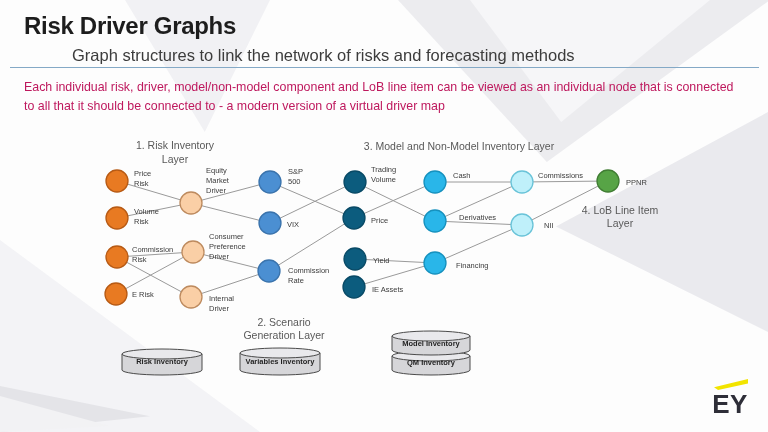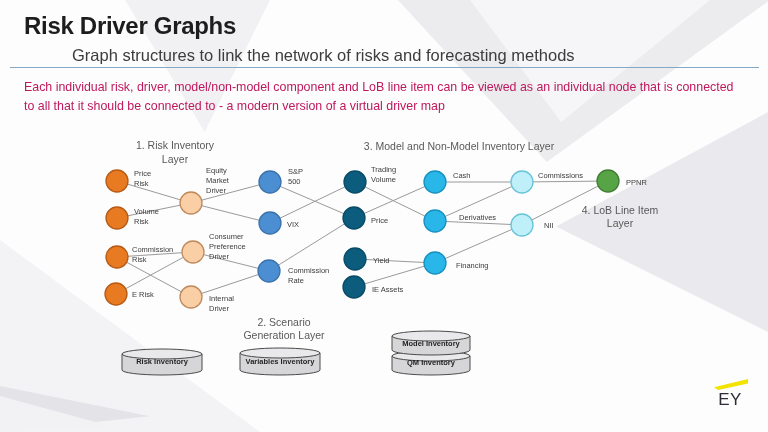--- a/index.html
+++ b/index.html
@@ -34,21 +34,21 @@
   #diagram{position:absolute;z-index:2;left:0;top:0;}
   #diagram text{font-family:"Liberation Sans",sans-serif;}
   #diagram .node-label{font-size:7.5px;fill:#3c3c3c;}
   #diagram .layer-label{font-size:10.5px;fill:#595959;}
   #diagram .cyl-label{font-size:7.5px;font-weight:700;fill:#1f1f1f;}
   
   .ey-logo{position:absolute;z-index:3;left:711px;top:379px;width:38px;
          text-align:center;}
   .ey-beam{width:34px;height:11px;margin:0 0 1px 3px;
          clip-path:polygon(0 74%,100% 0,100% 40%,12% 100%);}
-  .ey-text{font-size:17px;font-weight:400;letter-spacing:.5px;line-height:1;}
+  .ey-text{font-size:26px;font-weight:700;letter-spacing:.5px;line-height:1;}
 </style>
 </head>
 <body>
 
 <div class="slide">
   <div class="bg bg1"></div>
   <div class="bg bg2"></div>
   <div class="bg bg3"></div>
   <div class="bg bg4"></div>
   <div class="bg bg5"></div>

